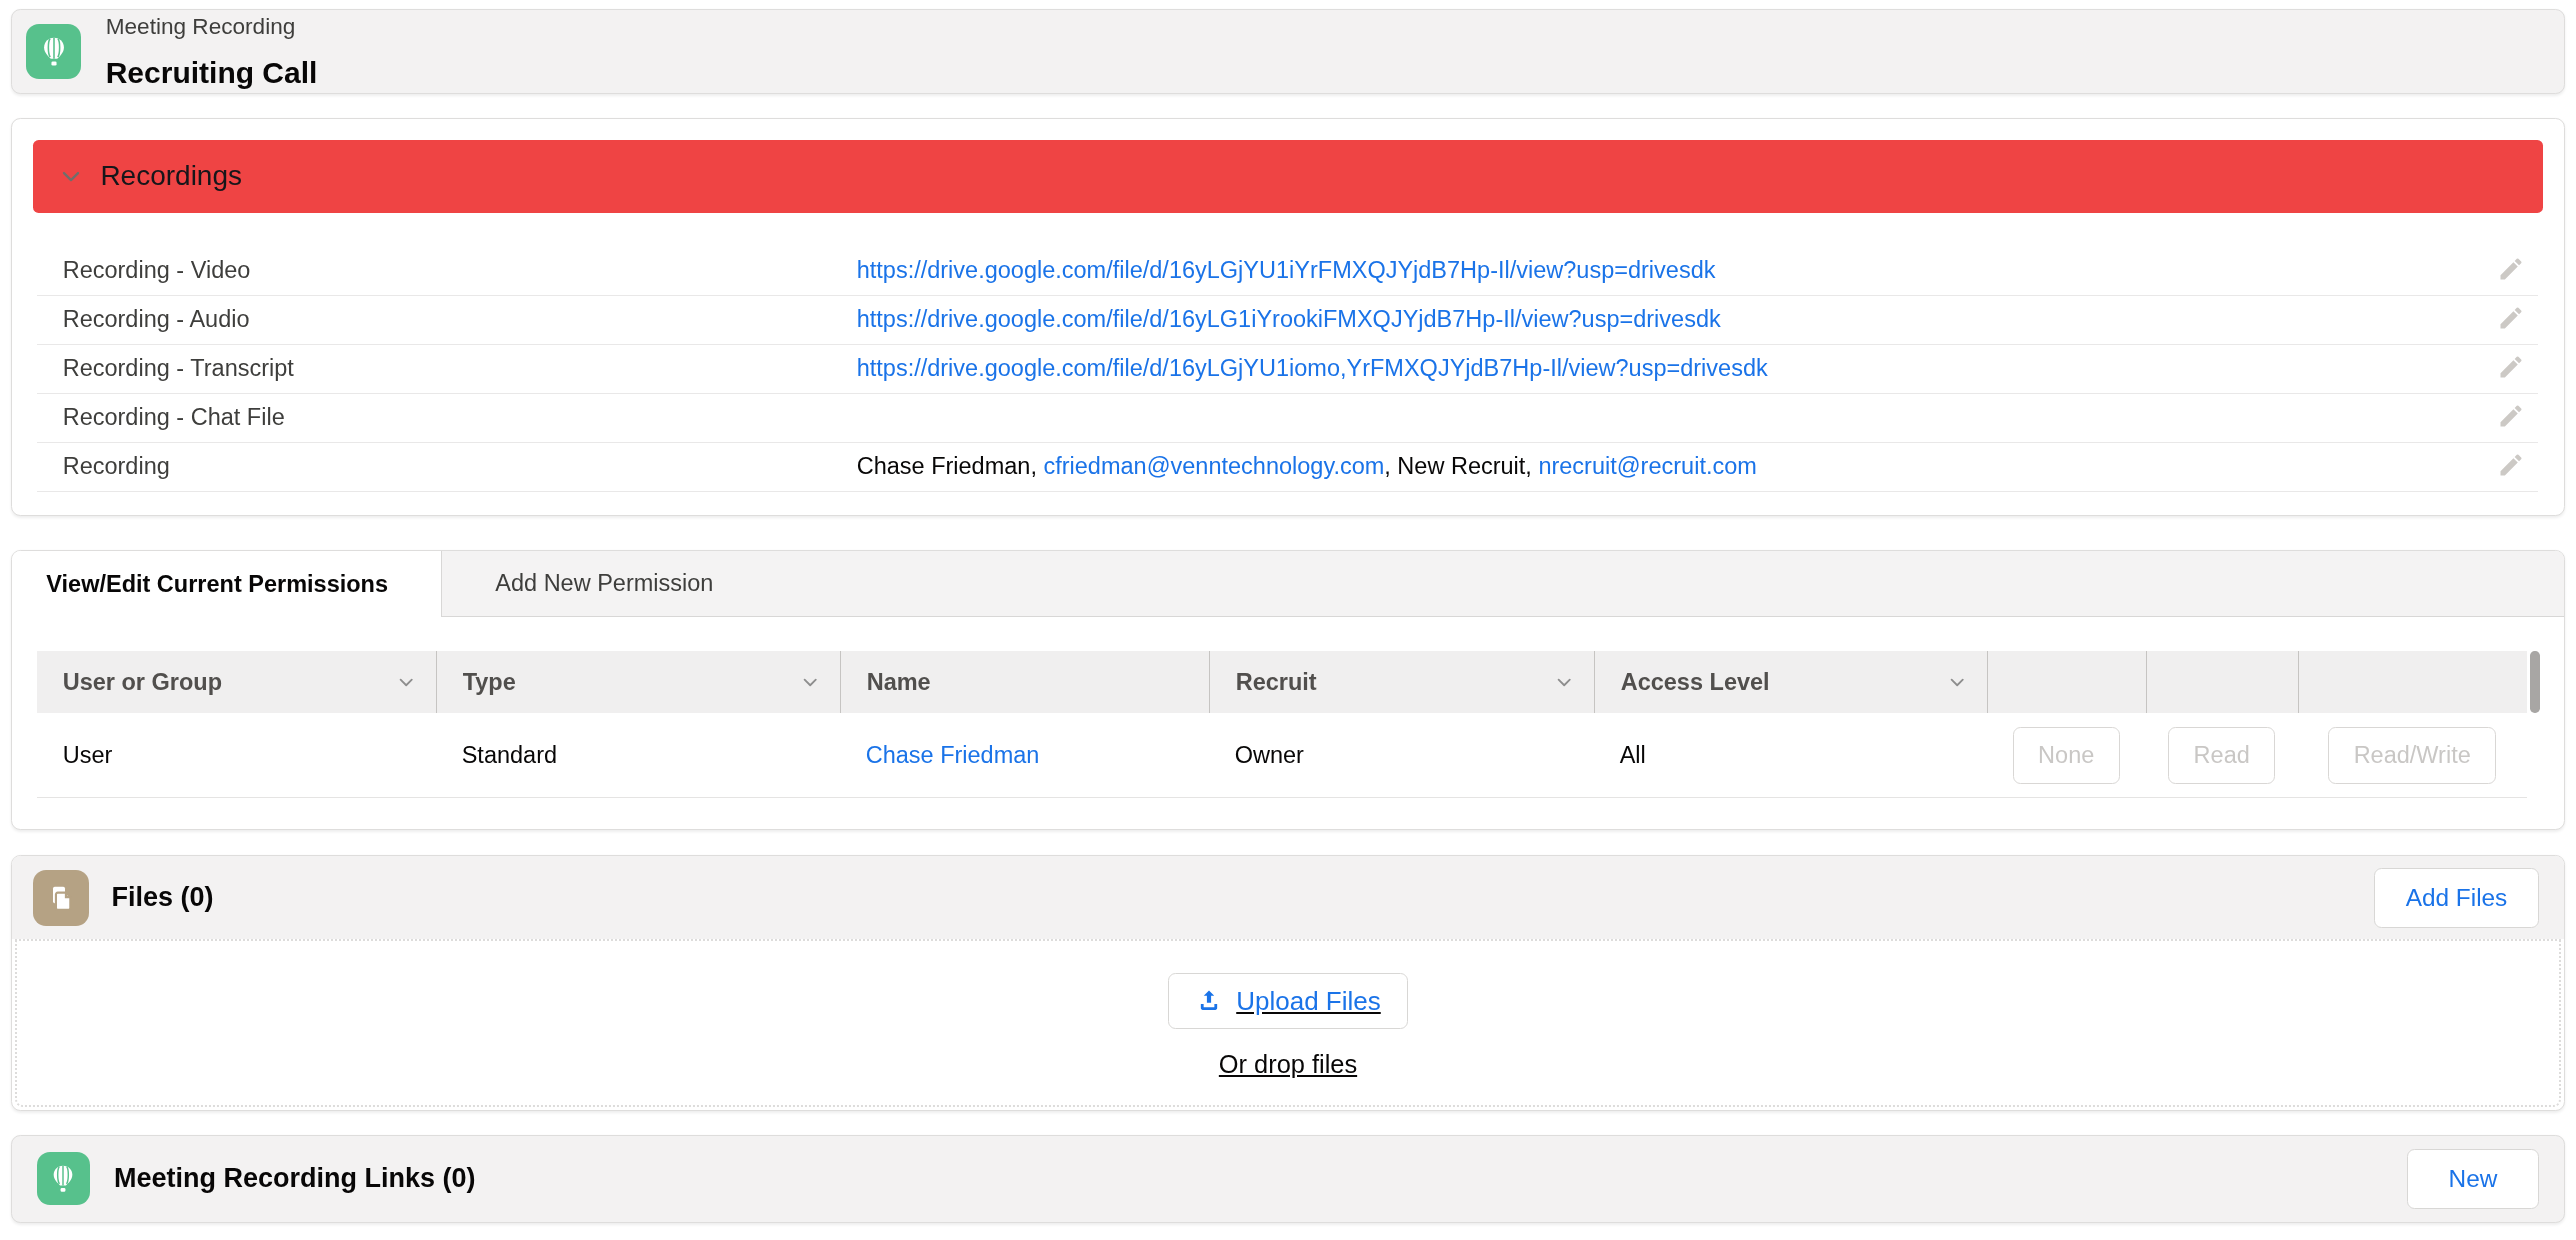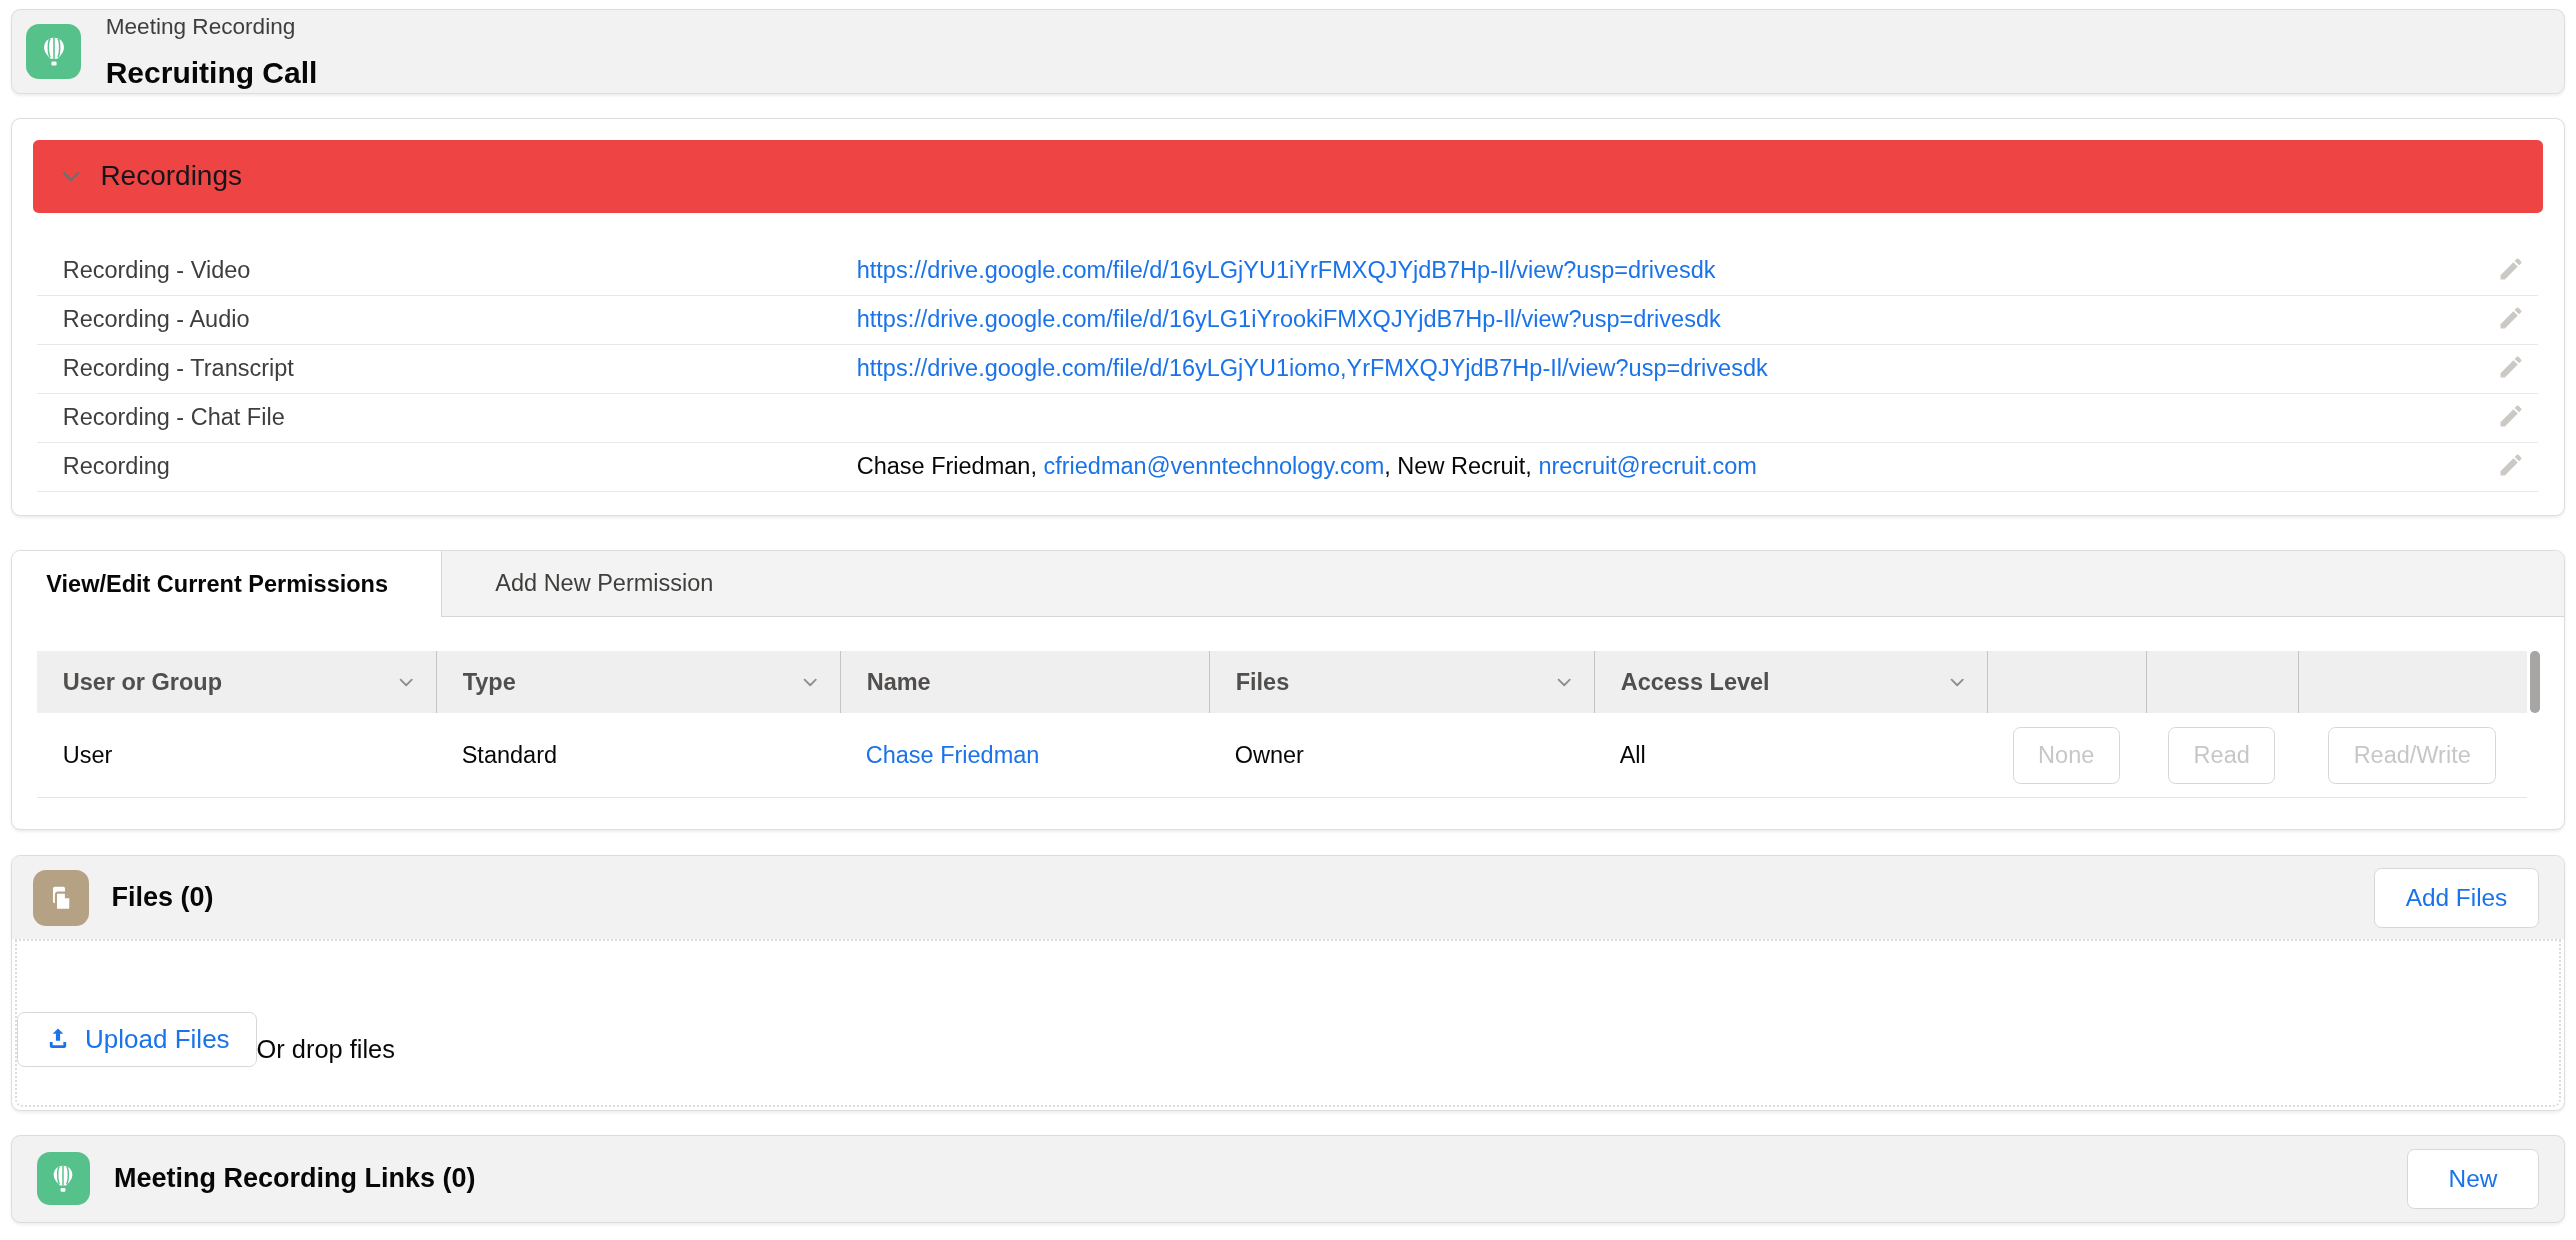--- a/index.html
+++ b/index.html
@@ -71,22 +71,22 @@
   
   .files-card { margin-top: 25.4px; overflow: hidden; }
   .files-bar { height: 83px; background: #f3f2f2; display: flex; align-items: center;
     padding: 0 24.4px 0 20.7px; }
   .files-title { font-size: 27px; font-weight: bold; color: #080707; margin-left: 22.6px; }
   .spacer { flex: 1; }
   .btn { background: #fff; border: 0.9px solid #d8d7d5; border-radius: 7.5px;
     color: var(--accent); font-family: inherit; cursor: pointer; }
   .add-files-btn { font-size: 24.4px; padding: 15px 31px; }
   .dropzone { height: 168px; margin: 0 2.8px 2.8px; border: 2.8px dotted #dddcdb;
-    border-radius: 0 0 7.5px 7.5px; display: flex; flex-direction: row; align-items: center;
-    padding-top: 32px; }
+    border-radius: 0 0 7.5px 7.5px; display: flex; flex-direction: column; align-items: center;
+    padding-top: 32px; text-decoration: underline; }
   .upload-btn { font-size: 26px; padding: 11.3px 26px; display: flex; align-items: center; gap: 13px; }
   .drop-hint { margin-top: 20.7px; font-size: 25.4px; color: #080707; }
 
   
   .links-card { margin-top: 23.5px; height: 88px; background: #f3f2f2;
     display: flex; align-items: center; padding: 0 24.4px 0 24.4px; }
   .links-title { font-size: 27px; font-weight: bold; color: #080707; margin-left: 24.4px; }
   .new-btn { font-size: 24.4px; padding: 15px 41px; }
 </style>
 </head>
@@ -188,21 +188,21 @@
           <span class="sort-icon">
             <svg width="24.4" height="24.4" viewBox="0 0 24 24" fill="none" stroke="#8e8e8e" stroke-width="1.8" stroke-linecap="round" stroke-linejoin="round">
               <path d="M6.5 9.5L12 15l5.5-5.5"></path>
             </svg>
           </span>
         </div>
         <div class="pcol" style="width: 369px;">
           <span class="pcol-label">Name</span>
         </div>
         <div class="pcol" style="width: 385px;">
-          <span class="pcol-label">Files</span>
+          <span class="pcol-label">Recruit</span>
           <span class="sort-icon">
             <svg width="24.4" height="24.4" viewBox="0 0 24 24" fill="none" stroke="#8e8e8e" stroke-width="1.8" stroke-linecap="round" stroke-linejoin="round">
               <path d="M6.5 9.5L12 15l5.5-5.5"></path>
             </svg>
           </span>
         </div>
         <div class="pcol" style="width: 393px;">
           <span class="pcol-label">Access Level</span>
           <span class="sort-icon">
             <svg width="24.4" height="24.4" viewBox="0 0 24 24" fill="none" stroke="#8e8e8e" stroke-width="1.8" stroke-linecap="round" stroke-linejoin="round">

